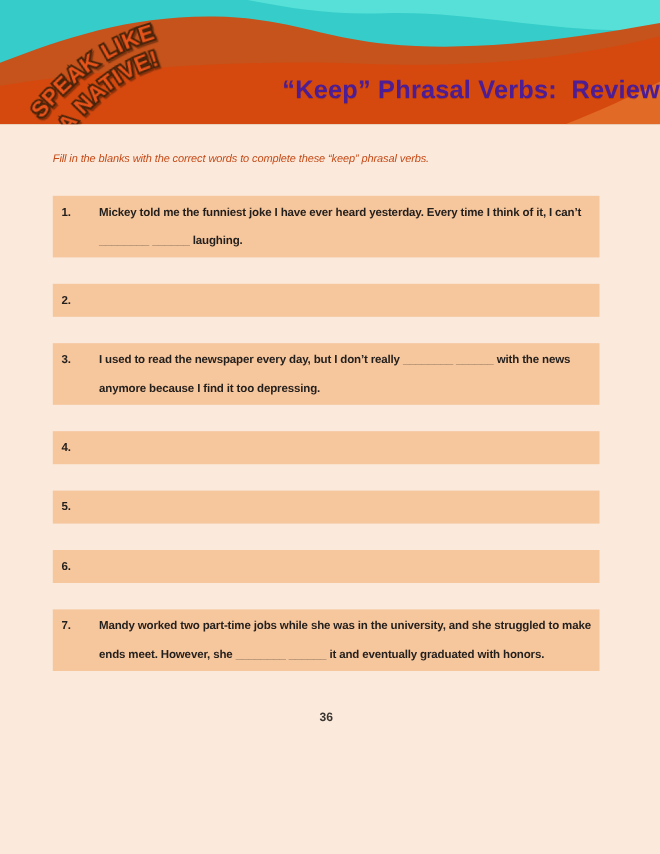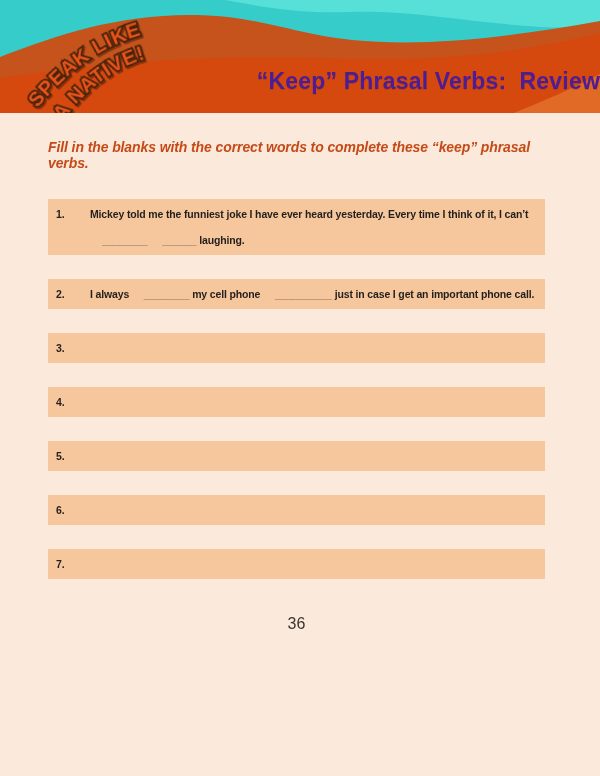--- a/index.html
+++ b/index.html
@@ -40,24 +40,24 @@
     font-weight: bold;
     letter-spacing: 1px;
     paint-order: stroke fill;
     filter: drop-shadow(1.5px 2px 0 rgba(62,24,6,0.5));
   }
   .main {
     padding: 0 55px 0 48px;
   }
   .instruction {
     margin: 26px 0 0 0;
-    font-size: 14px;
+    font-size: 10px;
     letter-spacing: -0.1px;
     font-style: italic;
-    font-weight: bold;
+    font-weight: normal;
     color: #c54a18;
   }
   .questions {
     list-style: none;
     margin: 28px 0 0 0;
     padding: 0;
     display: flex;
     flex-direction: column;
     gap: 24px;
   }
@@ -73,26 +73,26 @@
   }
   .q-num {
     flex: 0 0 42px;
     box-sizing: border-box;
     padding-left: 8px;
   }
   .q-text {
     flex: 1;
     padding-right: 6px;
   }
-  .blank { color: #7a6654; margin-left: 12px; }
+  .blank { color: #7a6654; }
   .footer {
     margin-top: 36px;
     text-align: center;
-    font-size: 16px;
-    font-weight: normal;
+    font-size: 11px;
+    font-weight: bold;
     color: #3a3531;
   }
 </style>
 </head>
 <body>
 
 <div class="page">
 
   <div class="header">
     <svg width="600" height="113" viewBox="0 0 600 113">
@@ -121,35 +121,36 @@
 
     <p class="instruction">Fill in the blanks with the correct words to complete these “keep” phrasal verbs.</p>
 
     <ol class="questions">
       <li class="question">
         <span class="q-num">1.</span>
         <span class="q-text">Mickey told me the funniest joke I have ever heard yesterday. Every time I think of it, I can’t <span class="blank">________</span> <span class="blank">______</span> laughing.</span>
       </li>
       <li class="question">
         <span class="q-num">2.</span>
-        <span class="q-text">I always <span class="blank">________</span> my cell phone <span class="blank">__________</span> just in case I get an important phone call.</span>
       </li>
       <li class="question">
         <span class="q-num">3.</span>
+        <span class="q-text">I used to read the newspaper every day, but I don’t really <span class="blank">________</span> <span class="blank">______</span> with the news anymore because I find it too depressing.</span>
       </li>
       <li class="question">
         <span class="q-num">4.</span>
       </li>
       <li class="question">
         <span class="q-num">5.</span>
       </li>
       <li class="question">
         <span class="q-num">6.</span>
       </li>
       <li class="question">
         <span class="q-num">7.</span>
+        <span class="q-text">Mandy worked two part-time jobs while she was in the university, and she struggled to make ends meet. However, she <span class="blank">________</span> <span class="blank">______</span> it and eventually graduated with honors.</span>
       </li>
     </ol>
 
     <div class="footer">36</div>
 
   </div>
 </div>
 
 </body></html>

